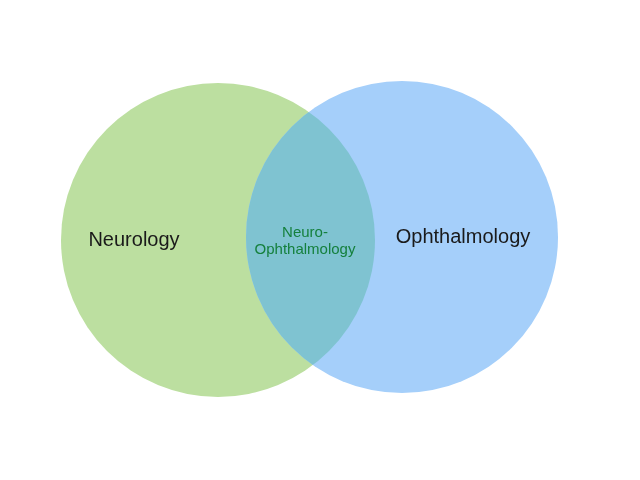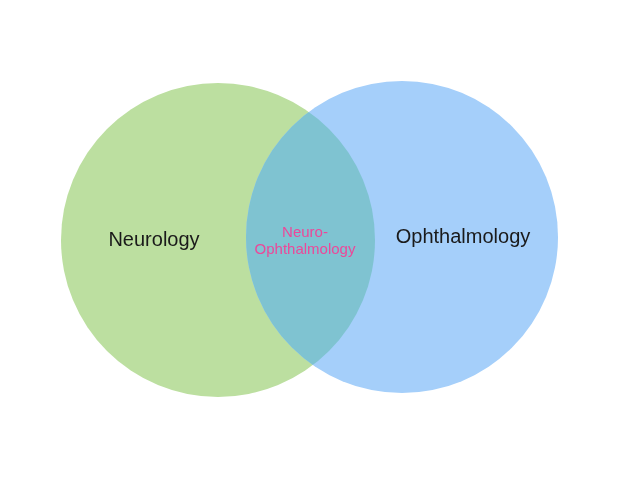--- a/index.html
+++ b/index.html
@@ -72,22 +72,22 @@
 
     <circle id="circle-left" cx="218" cy="240" r="157" fill="#bcdfa0"></circle>
 
     <circle id="circle-right" cx="402" cy="237" r="156" fill="#a5cffa"></circle>
 
     <g clip-path="url(#clip-left-circle)">
       <circle id="circle-overlap" cx="402" cy="237" r="156" fill="#7fc3d1"></circle>
     </g>
   </svg>
 
-  <div class="venn-label" id="label-left" style="color: rgb(26, 26, 26); left: 64px; top: 228px;">Neurology</div>
+  <div class="venn-label" id="label-left" style="color: rgb(26, 26, 26); left: 44px; top: 228px;">Neurology</div>
 
   <div class="venn-label" id="label-right" style="color: rgb(26, 26, 26); left: 373px; top: 225px;">Ophthalmology</div>
 
-  <div class="venn-label" id="label-intersection" style="color: #ec4899; left: 237px; top: 222.5px;">
+  <div class="venn-label" id="label-intersection" style="color: #15803d; left: 237px; top: 222.5px;">
     <span class="line">Neuro-</span>
     <span class="line">Ophthalmology</span>
   </div>
 
 </div>
 
 </body></html>

